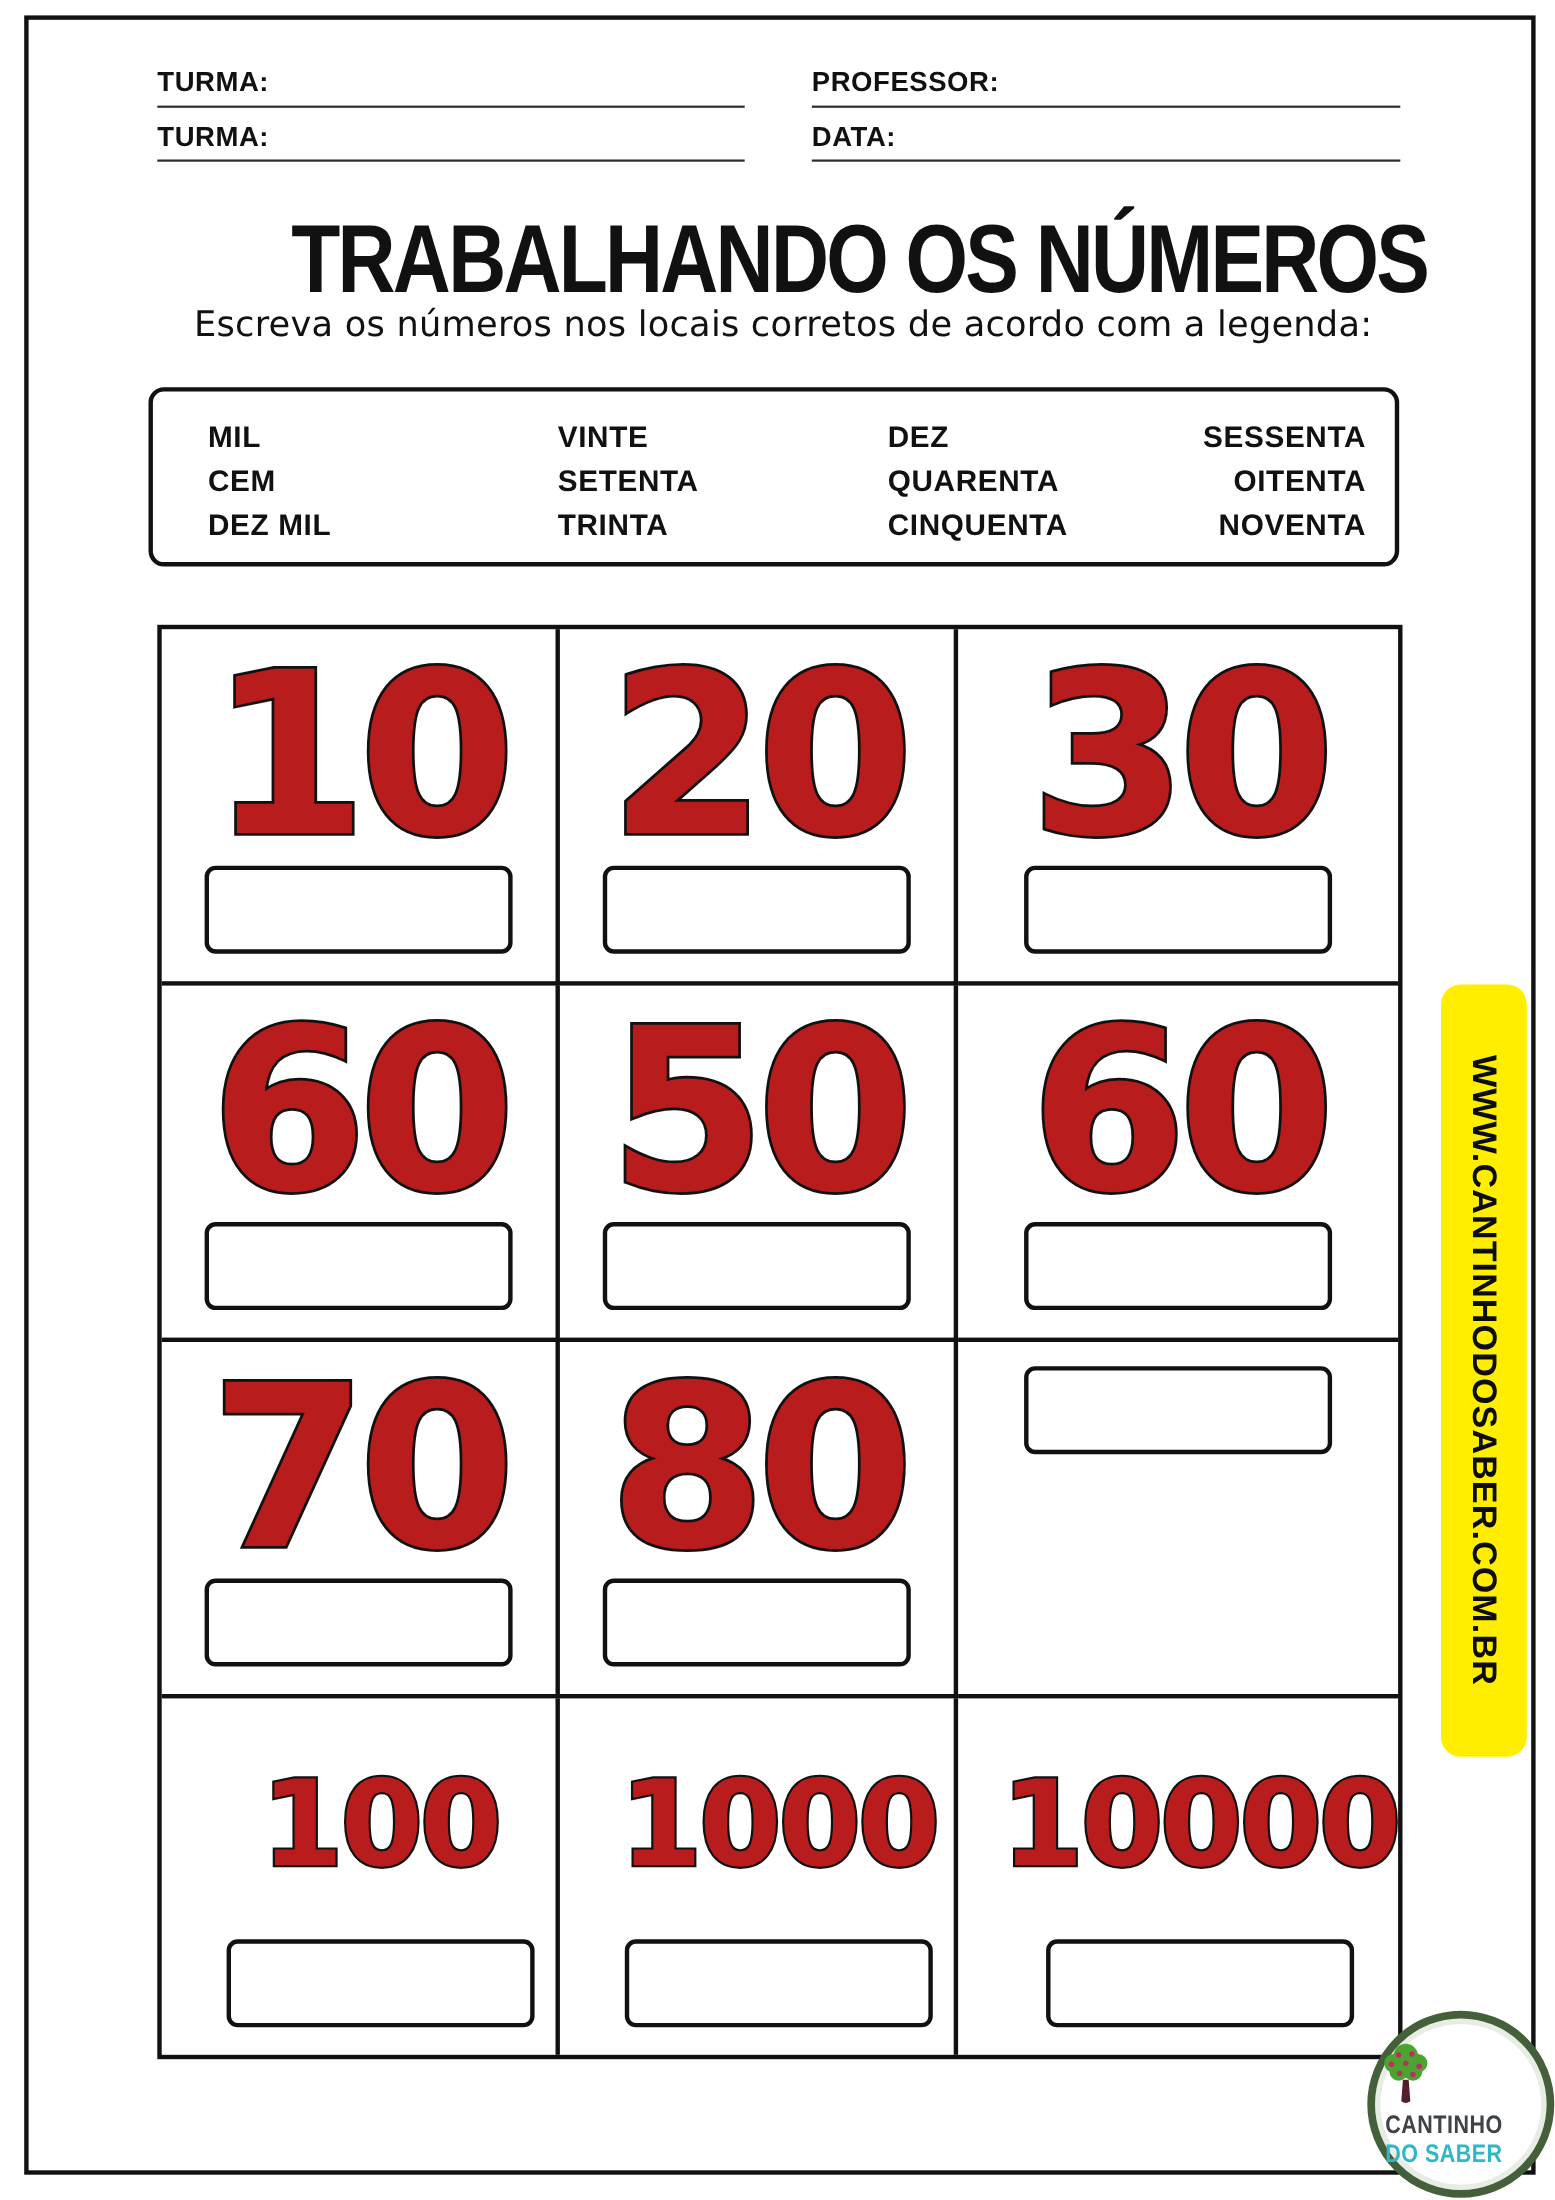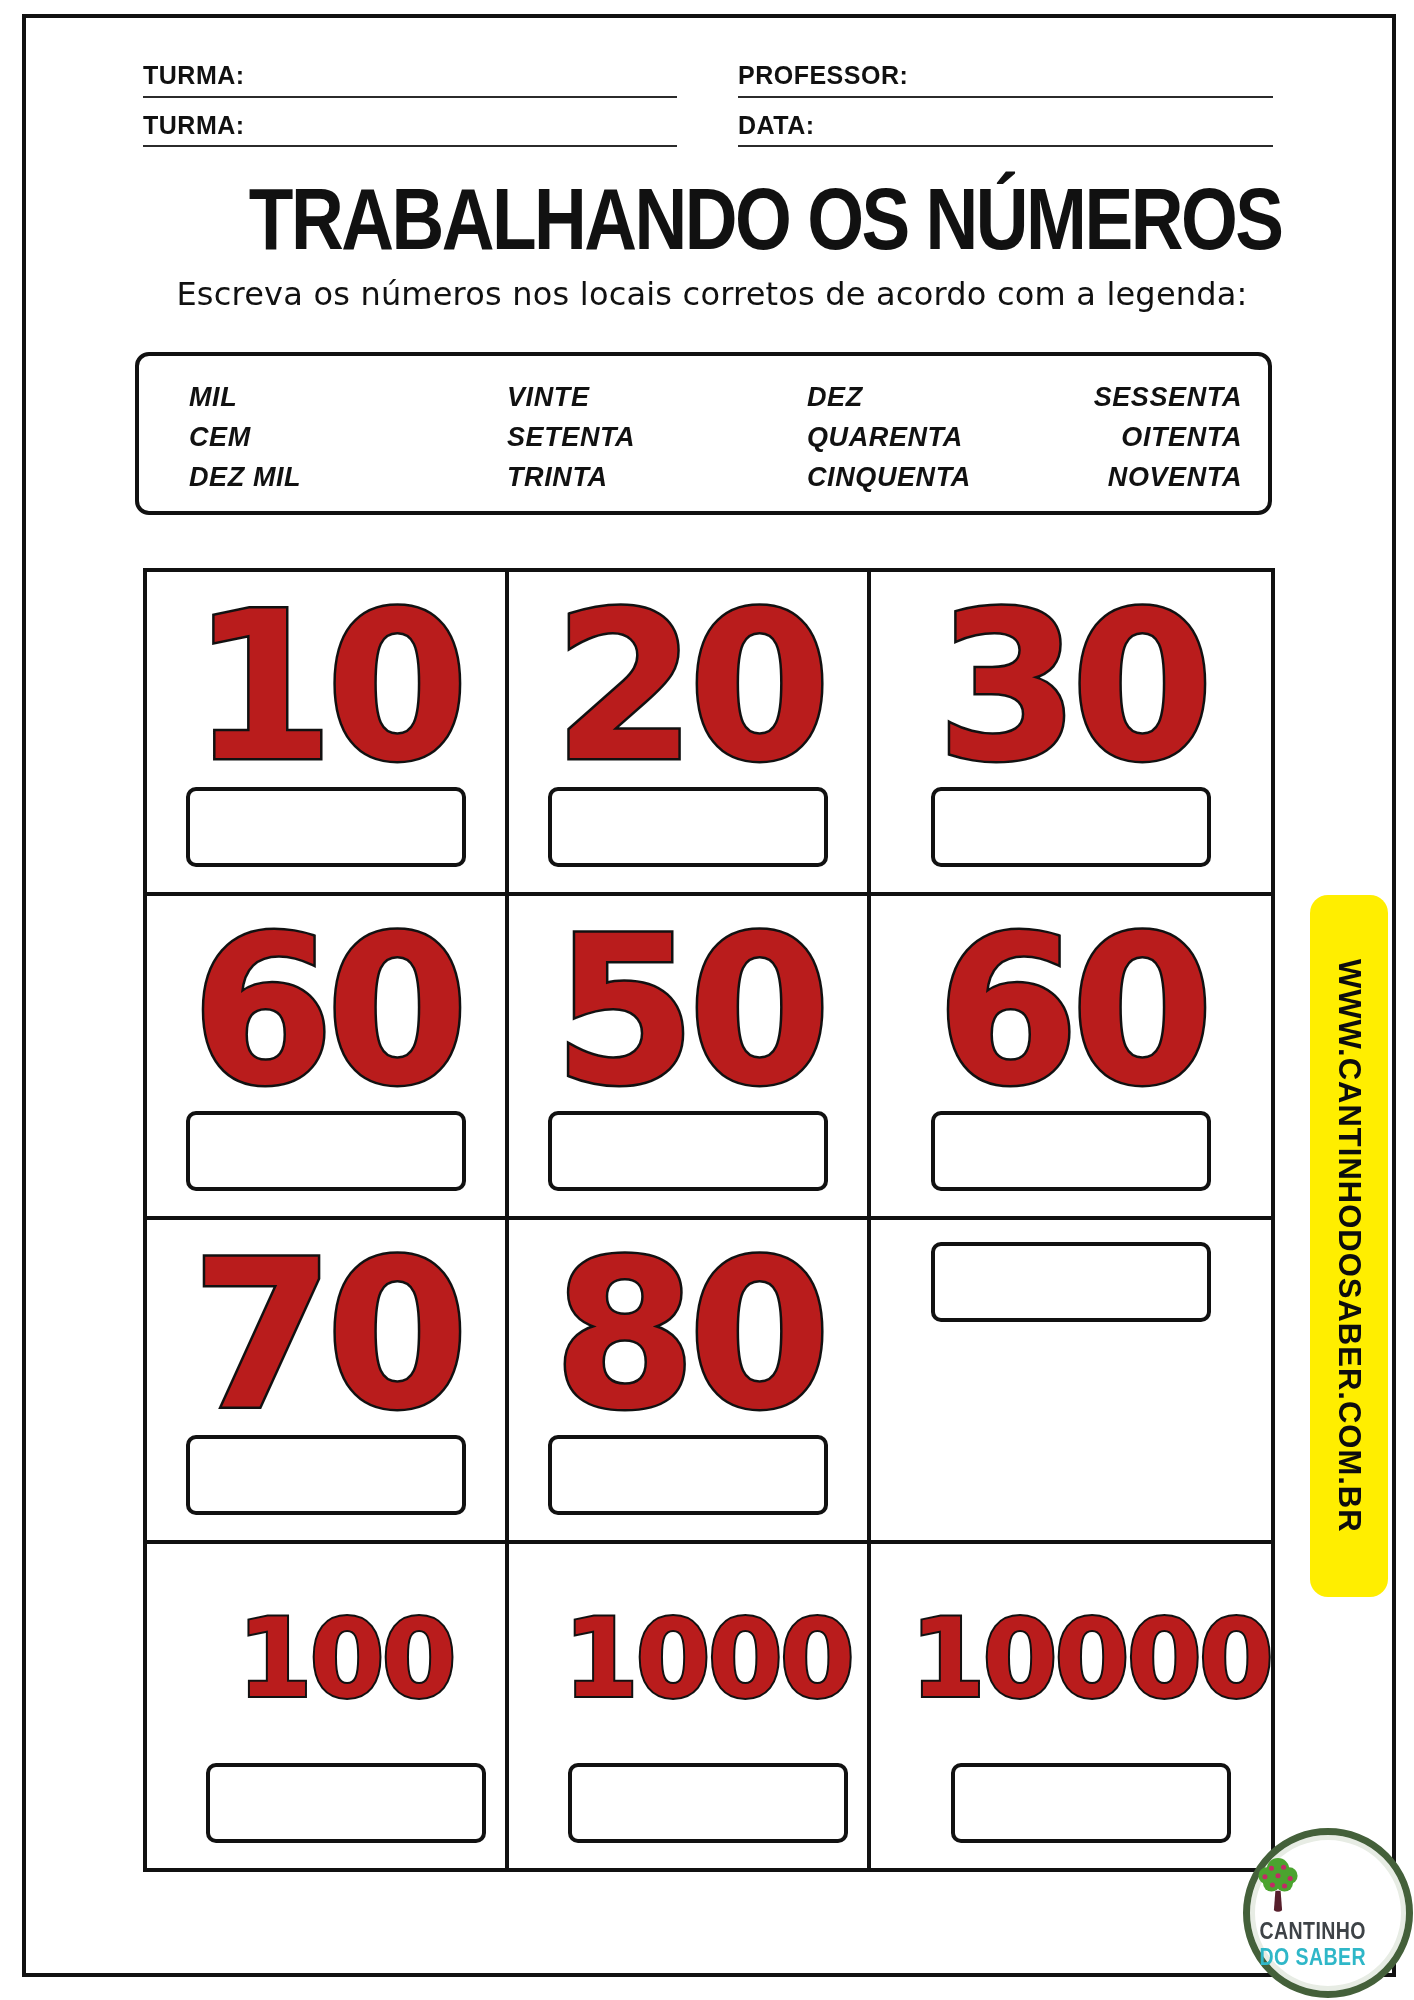--- a/index.html
+++ b/index.html
@@ -16,34 +16,34 @@
   .f-professor{left:738px;top:60px;}
   .f-turma{left:143px;top:110px;}
   .f-data{left:738px;top:110px;}
   .field-line{position:absolute;height:0;border-top:2px solid #2b2b2b;}
   .l-nome{left:143px;top:96px;width:534px;}
   .l-professor{left:738px;top:96px;width:535px;}
   .l-turma{left:143px;top:145px;width:534px;}
   .l-data{left:738px;top:145px;width:535px;}
 
   
-  .title{position:absolute;left:143px;top:175px;width:1132px;margin:0;
+  .title{position:absolute;left:143px;top:175px;width:1132px;margin:16px;
          text-align:right;font-size:88px;line-height:1;white-space:nowrap;}
   .title>span{display:inline-block;transform:scaleX(.83);transform-origin:center;
               font-weight:bold;letter-spacing:-3px;}
   .subtitle{position:absolute;left:143px;top:272px;width:1132px;margin:3px;
             text-align:center;font-size:32px;font-weight:normal;letter-spacing:.2px;
             font-family:"DejaVu Sans","Liberation Sans",sans-serif;}
 
   
   .legend-box{position:absolute;left:135px;top:352px;width:1137px;height:163px;
               border:4px solid var(--ink,#111);border-radius:14px;background:#fff;
               display:grid;grid-template-columns:318px 300px 1fr auto;
               padding:22px 26px 14px 50px;align-items:center;}
-  .legend-item{font-size:27px;font-weight:bold;letter-spacing:.6px;white-space:nowrap;font-style:italic;}
+  .legend-item{font-size:27px;font-weight:bold;letter-spacing:.6px;white-space:nowrap;}
   .legend-item:nth-child(4n){justify-self:end;}
 
   
   .grid{position:absolute;left:143px;top:568px;width:1132px;height:1304px;
         border:4px solid var(--ink,#111);background:#fff;
         display:grid;grid-template-columns:repeat(3,1fr);grid-template-rows:repeat(4,1fr);}
   .cell{border-right:4px solid var(--ink,#111);border-bottom:4px solid var(--ink,#111);
         display:flex;flex-direction:column;align-items:center;justify-content:space-between;
         padding:22px 0 25px 0;}
   .cell:nth-child(3n){border-right:none;}

